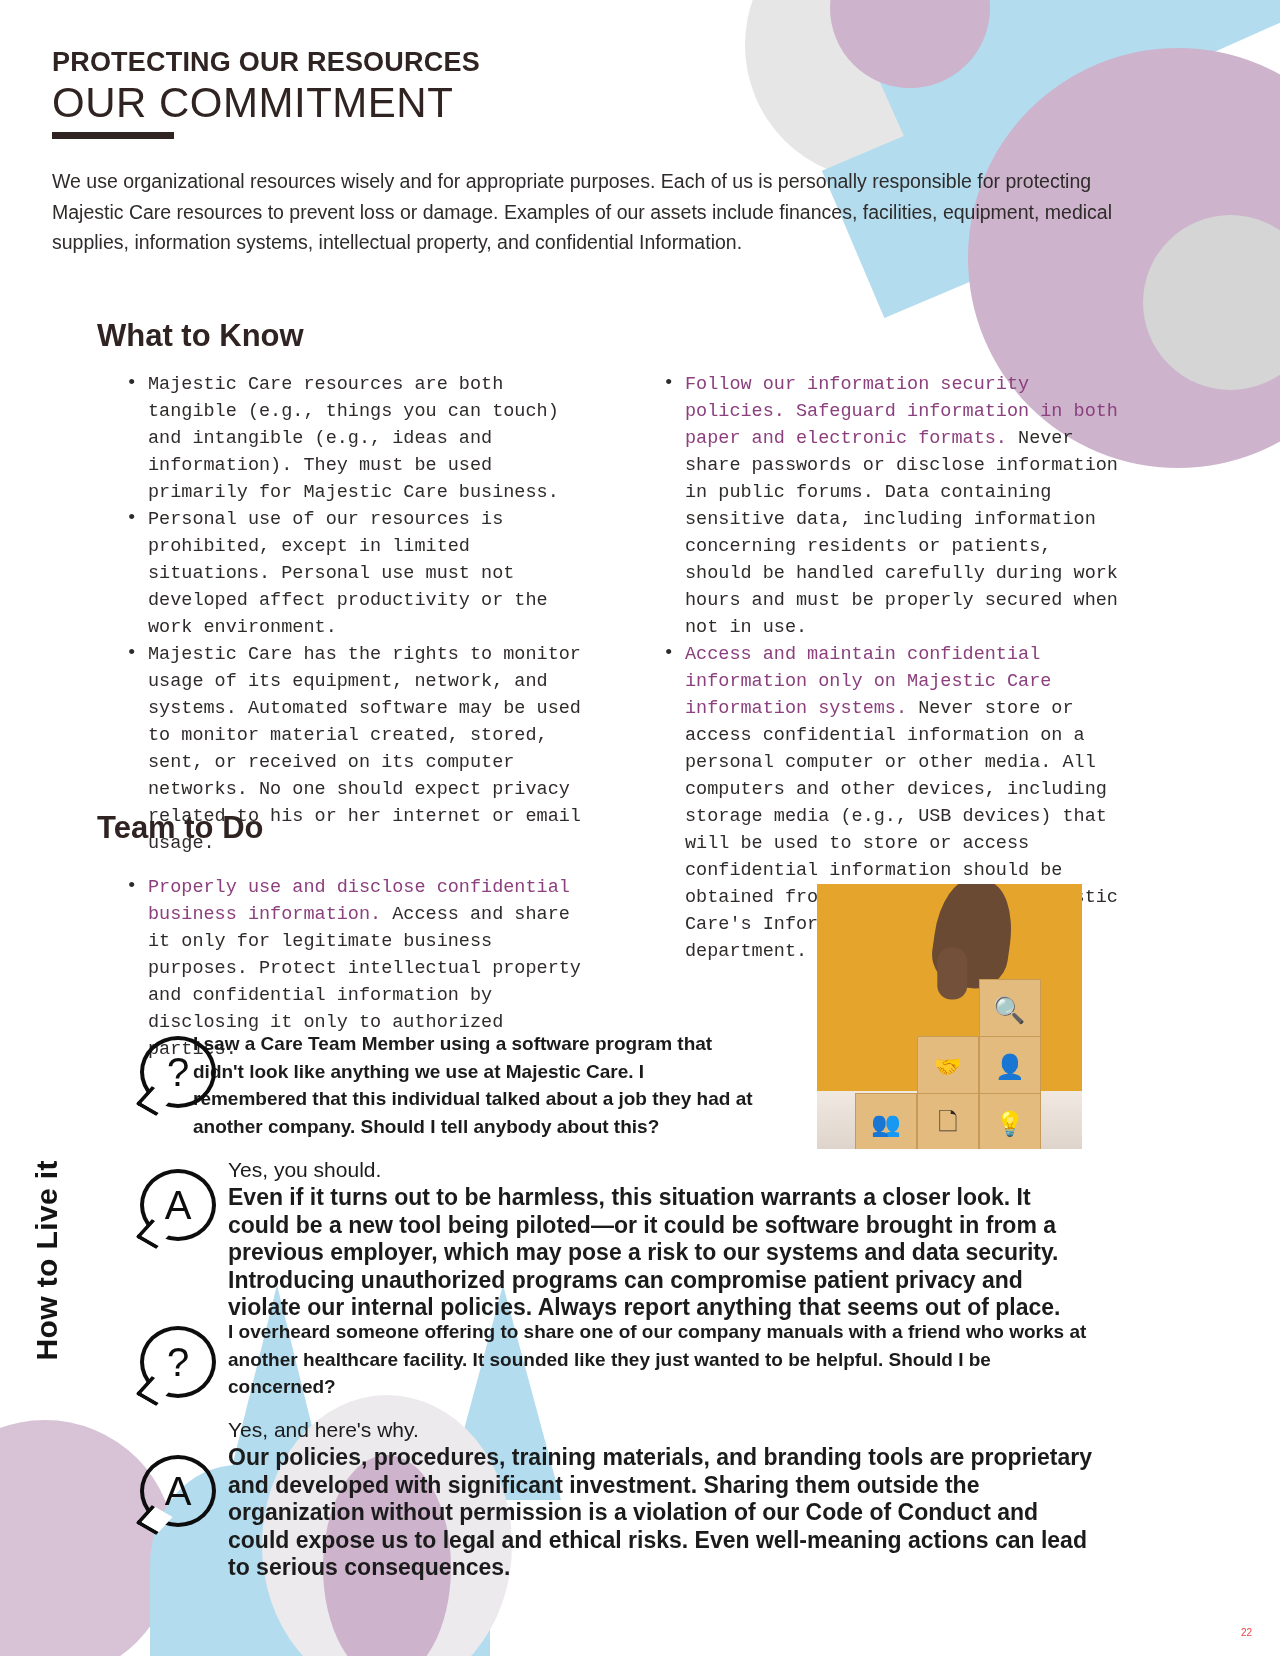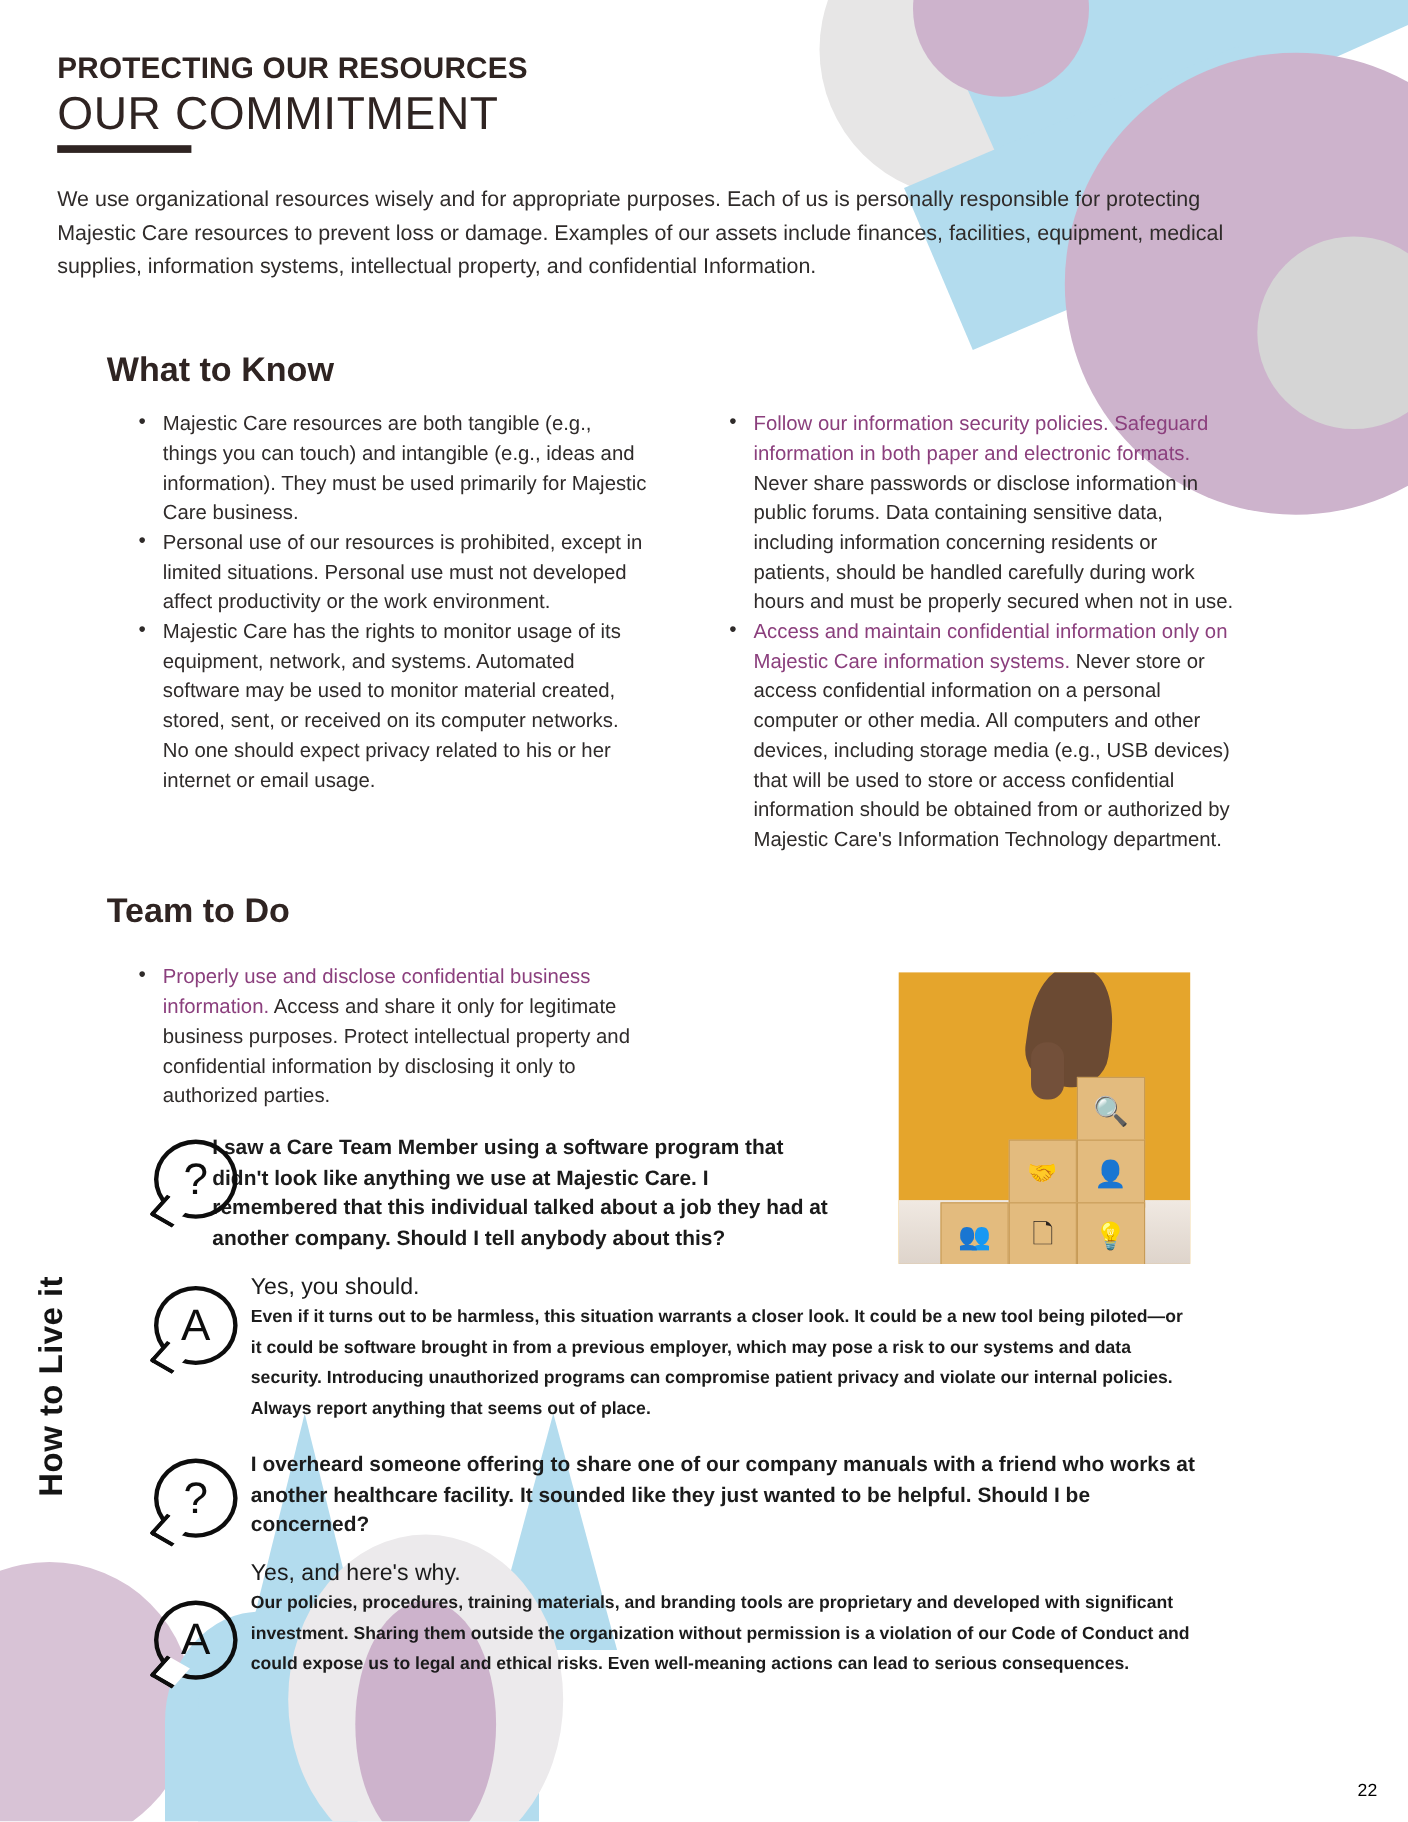--- a/index.html
+++ b/index.html
@@ -68,21 +68,21 @@
 
   
   .sec-head {
     position: absolute; z-index: 5;
     font-size: 31px; font-weight: bold; color: #2f2422;
   }
   #head-know { left: 97px; top: 318px; }
   #head-do   { left: 97px; top: 810px; }
 
   
-  .col { position: absolute; z-index: 5; font-size: 18.5px; line-height: 27px; color: #2f2b2a; }
+  .col { position: absolute; z-index: 5; font-size: 18.5px; line-height: 27px; color: #2f2b2a; font-family: Liberation Mono, monospace; }
   #col-left  { left: 120px; top: 371px; width: 470px; }
   #col-right { left: 657px; top: 371px; width: 470px; }
   #col-do    { left: 120px; top: 874px; width: 480px; }
 
   ul.bl { list-style: none; }
   ul.bl > li { position: relative; padding-left: 28px; }
   ul.bl > li::before {
     content: "\2022"; position: absolute; left: 6px; top: -1px;
     font-size: 19px; color: #2f2b2a;
   }
@@ -126,21 +126,21 @@
     content: ""; position: absolute; left: -2px; bottom: -9px;
     width: 20px; height: 20px; background: #ffffff;
     border-left: 4px solid #0d0d0d; border-bottom: 4px solid #0d0d0d;
     transform: rotate(30deg) skewX(-12deg);
     border-bottom-left-radius: 3px;
   }
   .q-text {
     font-size: 19px; line-height: 27.5px; font-weight: bold; color: #1b1b1b;
   }
   .a-lead { font-size: 21px; line-height: 29px; color: #1b1b1b; font-weight: 400; }
-  .a-text { font-size: 16px; line-height: 27.5px; font-weight: bold; color: #1b1b1b; }
+  .a-text { font-size: 23px; line-height: 27.5px; font-weight: bold; color: #1b1b1b; }
 
   #qa1 { left: 140px; top: 1030px; width: 950px; }
   #qa1 .bubble { left: 0; top: 6px; }
   #qa1 .body   { margin-left: 53px; width: 570px; }
 
   #qa2 { left: 140px; top: 1155px; width: 960px; }
   #qa2 .bubble { left: 0; top: 14px; }
   #qa2 .body   { margin-left: 88px; width: 860px; }
 
   #qa3 { left: 140px; top: 1318px; width: 960px; }
@@ -154,21 +154,21 @@
   
   #vtab {
     position: absolute; left: 30px; top: 1160px; z-index: 7;
     writing-mode: vertical-rl; transform: rotate(180deg);
     font-size: 30px; font-weight: bold; color: #141414; letter-spacing: .4px;
   }
 
   
   #pagenum {
     position: absolute; right: 28px; bottom: 18px; z-index: 7;
-    font-size: 16px; color: #000000;
+    font-size: 10px; color: #ef4444;
   }
 </style>
 </head>
 <body>
 
 <div id="page">
 
   <div class="deco circ" id="d-gray-ring"></div>
   <div class="deco" id="d-blue-band"></div>
   <div class="deco" id="d-blue-band2"></div>

